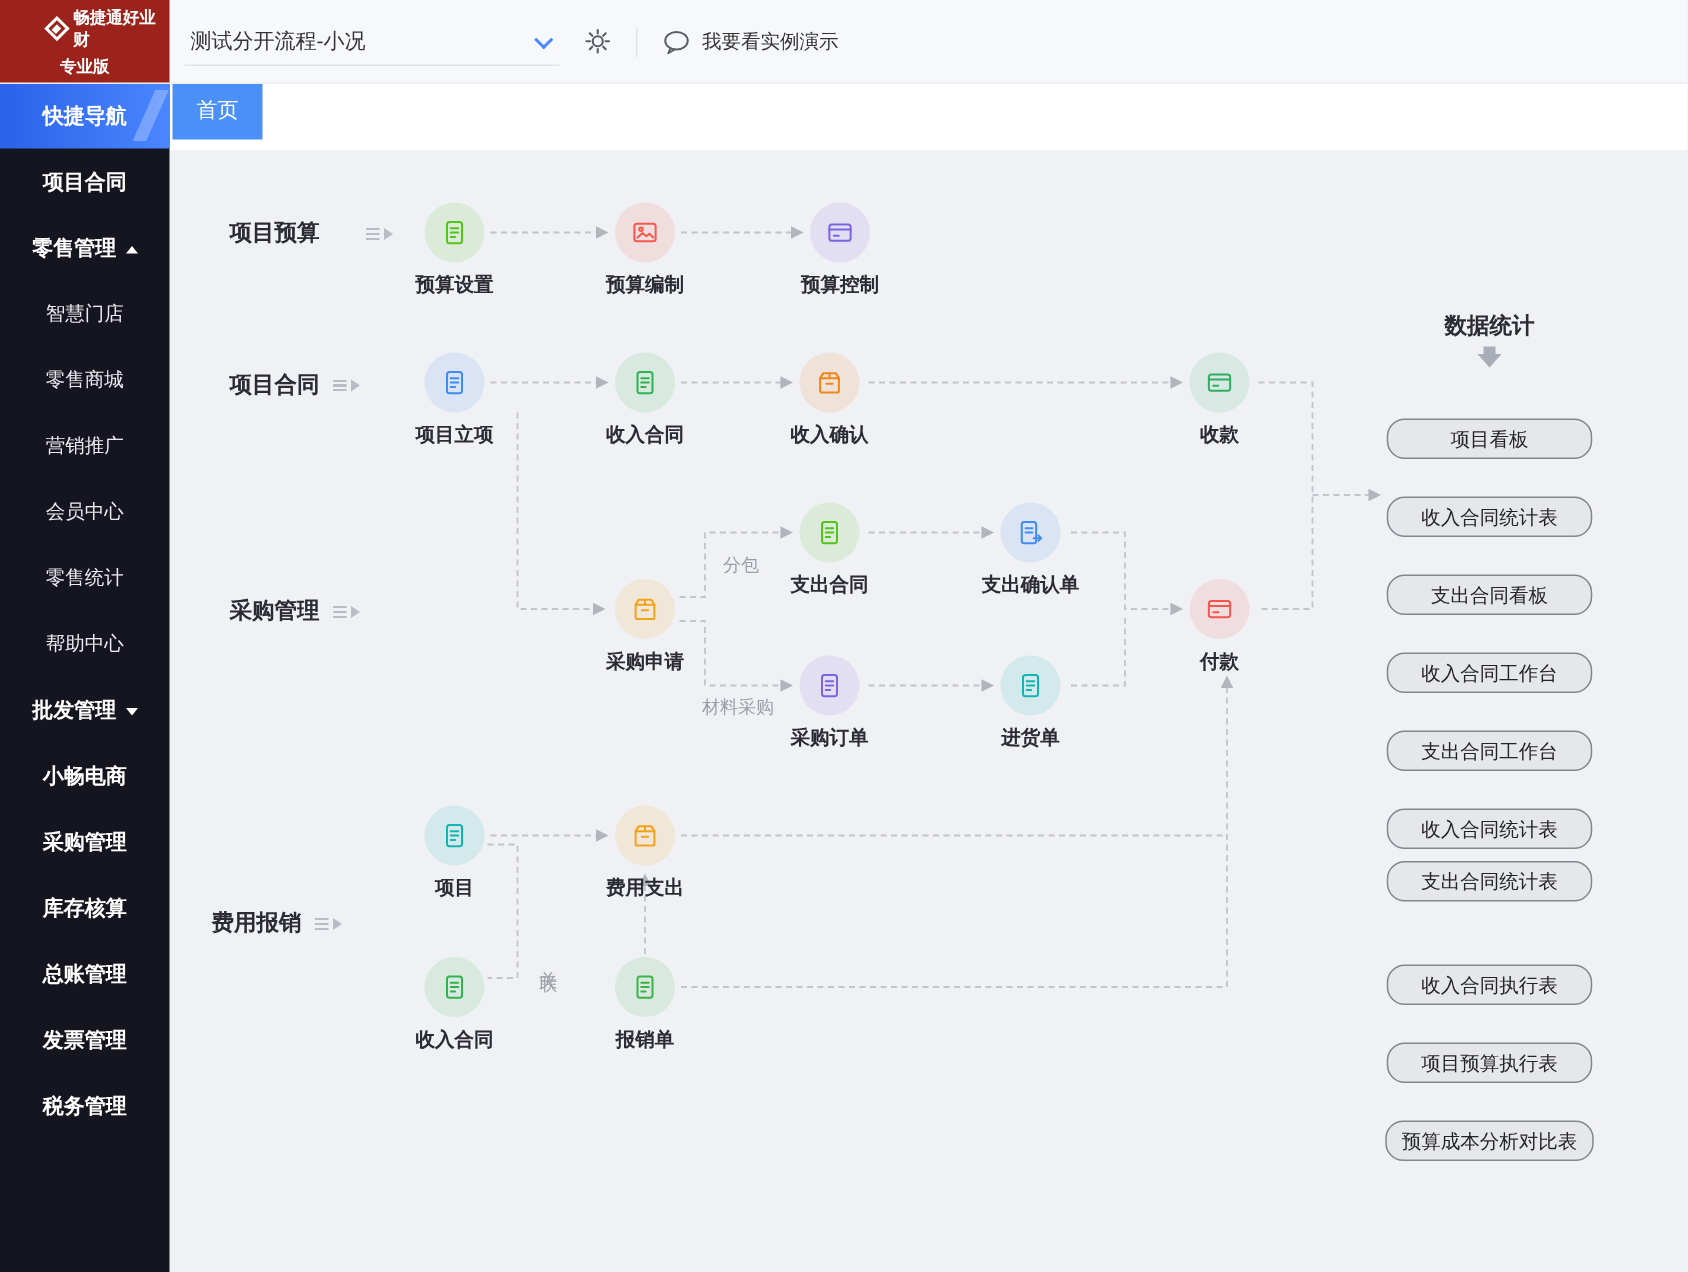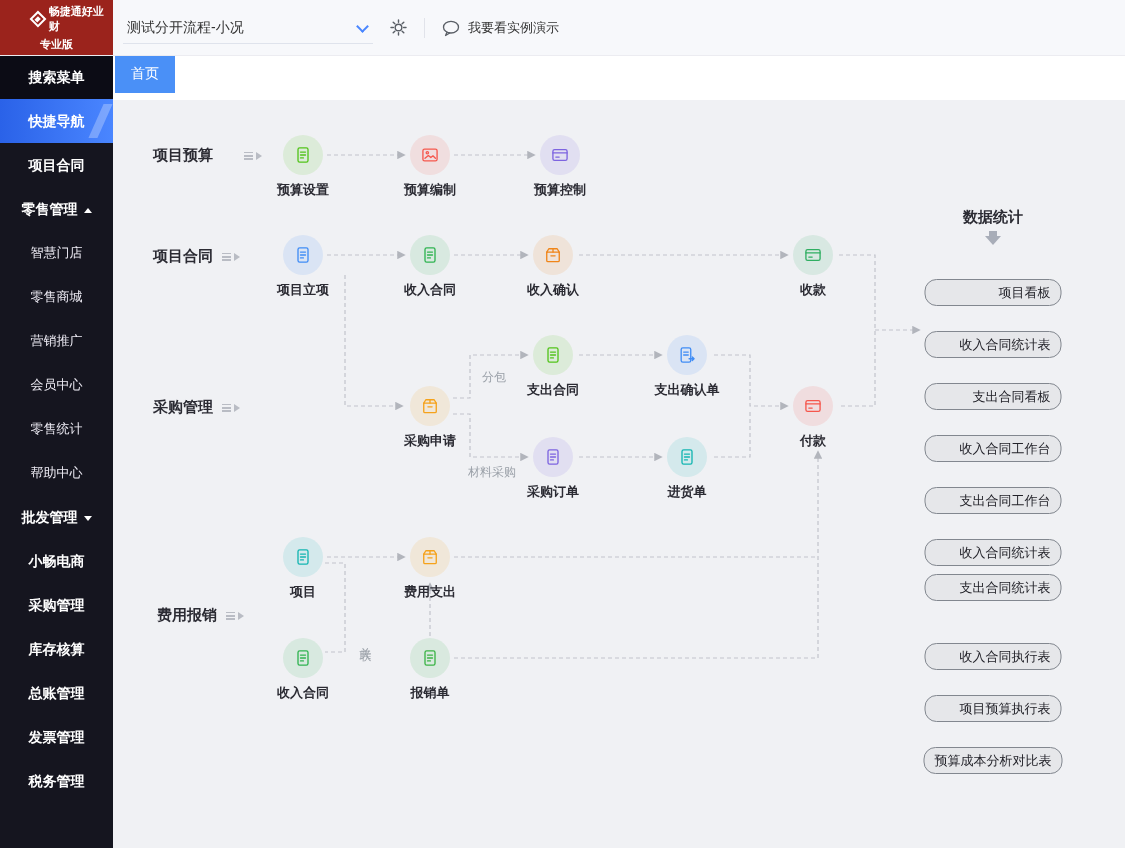--- a/index.html
+++ b/index.html
@@ -59,21 +59,21 @@
     background:#f0f1f4;padding:0 3px;white-space:nowrap;margin-top:32px;}
   .edge-label.vertical{writing-mode:vertical-rl;letter-spacing:3px;padding:3px 0;}
   .stats-title{position:absolute;left:880px;top:108px;transform:translateX(-50%);font-size:15px;
     font-weight:bold;color:#2b2b33;}
   .stats-arrow{position:absolute;left:880px;top:131px;transform:translateX(-50%);
     display:flex;flex-direction:column;align-items:center;}
   .sa-stem{width:8px;height:5px;background:#a8adb8;}
   .sa-tri{width:0;height:0;border-left:8px solid transparent;border-right:8px solid transparent;
     border-top:9px solid #a8adb8;}
   .stat-btn{position:absolute;transform:translateX(-50%);min-width:137px;height:27px;line-height:25px;
-    text-align:right;background:#e6e7ea;border:1px solid #82878f;border-radius:12px;font-size:13px;
+    text-align:center;background:#e6e7ea;border:1px solid #82878f;border-radius:12px;font-size:13px;
     color:#23232a;box-sizing:border-box;padding:0 10px;cursor:pointer;white-space:nowrap;}
 </style>
 </head>
 <body>
 
 <div class="topbar">
   <div class="logo">
     <div class="logo-row">
       <span class="diamond"></span>
       <span>畅捷通好业财</span>
@@ -94,21 +94,20 @@
   <div class="demo">
     <svg width="20" height="18" viewBox="0 0 24 20" fill="none" stroke="#5a5f66" stroke-width="1.6" stroke-linecap="round" stroke-linejoin="round">
       <ellipse cx="12" cy="9" rx="9" ry="7"></ellipse>
       <path d="M7 15.5 L5.5 19 L10.5 16"></path>
     </svg>
     <span>我要看实例演示</span>
   </div>
 </div>
 
 <div class="sidebar" id="sidebar">
-    <div class="sb-item search"><span>搜索菜单</span></div>
     <div class="sb-item item active"><span>快捷导航</span></div>
     <div class="sb-item item"><span>项目合同</span></div>
     <div class="sb-item item"><span>零售管理</span><i class="tri up"></i></div>
     <div class="sb-item sub"><span>智慧门店</span></div>
     <div class="sb-item sub"><span>零售商城</span></div>
     <div class="sb-item sub"><span>营销推广</span></div>
     <div class="sb-item sub"><span>会员中心</span></div>
     <div class="sb-item sub"><span>零售统计</span></div>
     <div class="sb-item sub"><span>帮助中心</span></div>
     <div class="sb-item item"><span>批发管理</span><i class="tri down"></i></div>
@@ -173,21 +172,21 @@
         <i class="h-tri"></i>
       </span>
     </div>
     <div class="row-label" style="left: 40px; top: 298px;">
       <span>采购管理</span>
       <span class="row-handle">
         <i class="h-lines"></i>
         <i class="h-tri"></i>
       </span>
     </div>
-    <div class="row-label" style="left: 44px; top: 506px;">
+    <div class="row-label" style="left: 28px; top: 506px;">
       <span>费用报销</span>
       <span class="row-handle">
         <i class="h-lines"></i>
         <i class="h-tri"></i>
       </span>
     </div>
     <div class="flow-node" style="left: 170px; top: 35px;">
       <div class="fn-circle" style="background: rgba(82, 196, 26, 0.12);">
         <svg width="20" height="20" viewBox="0 0 24 24" fill="none" stroke="#52c41a" stroke-width="1.6" stroke-linecap="round" stroke-linejoin="round">
           <rect x="6" y="3.5" width="12" height="17" rx="2"></rect>

